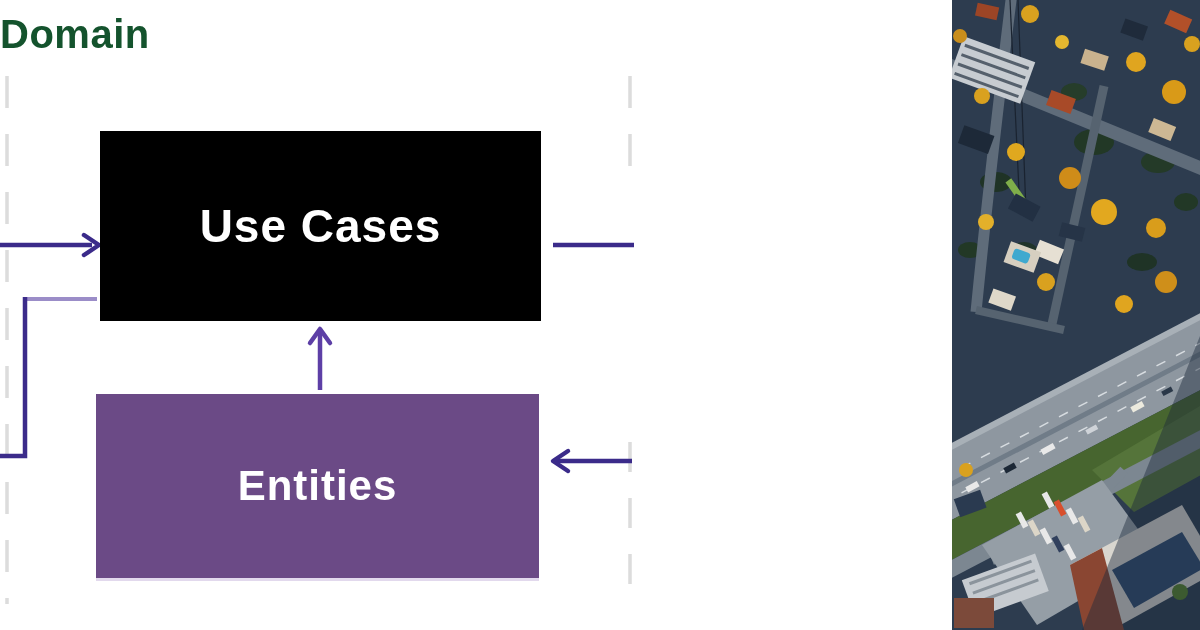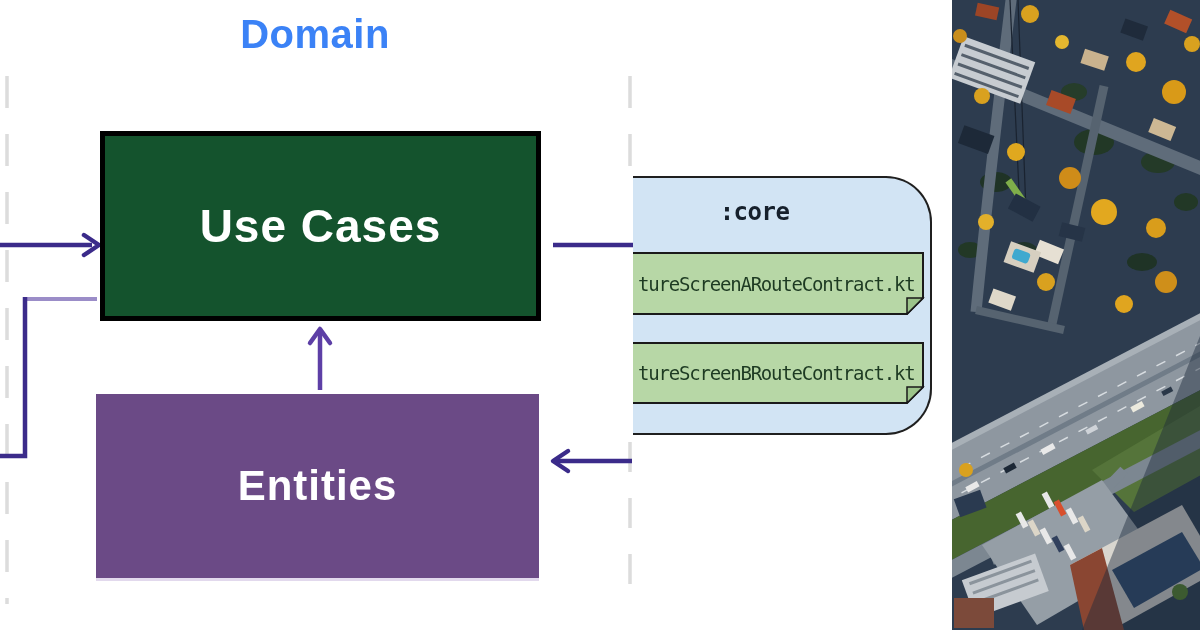--- a/index.html
+++ b/index.html
@@ -1,30 +1,30 @@
 <!DOCTYPE html>
 <html><head>
 <meta charset="utf-8">
 <style>
   html,body{margin:0;padding:0;background:#ffffff;}
   .stage{position:relative;width:1200px;height:630px;background:#ffffff;overflow:hidden;
          font-family:"Liberation Sans", sans-serif;}
 
   
-  .domain-title{position:absolute;left:0;top:12px;width:630px;text-align:center;
-    font-size:40px;font-weight:800;color:#3b82f6;letter-spacing:.5px;}
+  .domain-title{position:absolute;left:0;top:12px;width:630px;
+    font-size:40px;font-weight:800;color:#14532d;letter-spacing:.5px;}
 
   
   .connectors{position:absolute;left:0;top:0;width:960px;height:630px;z-index:1;}
 
   
   .node{position:absolute;display:flex;align-items:center;justify-content:center;
         color:#ffffff;z-index:2;}
-  .node-usecases{left:100px;top:131px;width:441px;height:190px;background:#14532d;
-        border:5px solid #000000;box-sizing:border-box;font-size:46px;font-weight:600;letter-spacing:1px;}
+  .node-usecases{left:100px;top:131px;width:441px;height:190px;background:#000000;
+        border:3px solid #000000;box-sizing:border-box;font-size:46px;font-weight:600;letter-spacing:1px;}
   .node-entities{left:96px;top:394px;width:443px;height:184px;background:#6b4a86;
         box-shadow:0 3px 0 rgba(190,170,215,.45);font-size:42px;font-weight:600;letter-spacing:1px;}
 
   
   .module-card{position:absolute;left:633px;top:176px;width:299px;height:259px;
         background:#d2e4f4;border:2px solid #1f1f1f;border-left:none;
         border-radius:0 46px 46px 0;box-sizing:border-box;z-index:3;}
   .module-title{margin-top:20px;width:100%;box-sizing:border-box;padding-right:54px;
         text-align:center;font-family:"DejaVu Sans Mono", monospace;
         font-size:24px;font-weight:bold;color:#16202c;letter-spacing:-.5px;}
@@ -68,39 +68,20 @@
   </svg>
 
   <div class="node node-usecases">
     <span>Use Cases</span>
   </div>
 
   <div class="node node-entities">
     <span>Entities</span>
   </div>
 
-  <div class="module-card">
-    <div class="module-title">:core</div>
-
-    <div class="file-chip chip-a">
-      <svg viewBox="0 0 292 63" preserveAspectRatio="none">
-        <path d="M0,1 L290,1 L290,46 L274,62 L0,62" fill="#b7d7a6" stroke="#1a1a1a" stroke-width="2"></path>
-        <path d="M290,46 L274,46 L274,62 Z" fill="#9cc48a" stroke="#1a1a1a" stroke-width="1.5"></path>
-      </svg>
-      <span class="chip-label">tureScreenARouteContract.kt</span>
-    </div>
-
-    <div class="file-chip chip-b">
-      <svg viewBox="0 0 292 62" preserveAspectRatio="none">
-        <path d="M0,1 L290,1 L290,45 L274,61 L0,61" fill="#b7d7a6" stroke="#1a1a1a" stroke-width="2"></path>
-        <path d="M290,45 L274,45 L274,61 Z" fill="#9cc48a" stroke="#1a1a1a" stroke-width="1.5"></path>
-      </svg>
-      <span class="chip-label">tureScreenBRouteContract.kt</span>
-    </div>
-  </div>
 
   <div class="aerial">
     <svg viewBox="0 0 248 630" preserveAspectRatio="none">
       <rect width="248" height="630" fill="#2d3c4f"></rect>
 
       <ellipse cx="142" cy="142" rx="20" ry="13" fill="#223826"></ellipse>
       <ellipse cx="44" cy="182" rx="16" ry="10" fill="#1f3326"></ellipse>
       <ellipse cx="206" cy="162" rx="17" ry="11" fill="#243a28"></ellipse>
       <ellipse cx="72" cy="252" rx="14" ry="10" fill="#20342a"></ellipse>
       <ellipse cx="234" cy="202" rx="12" ry="9" fill="#223826"></ellipse>

